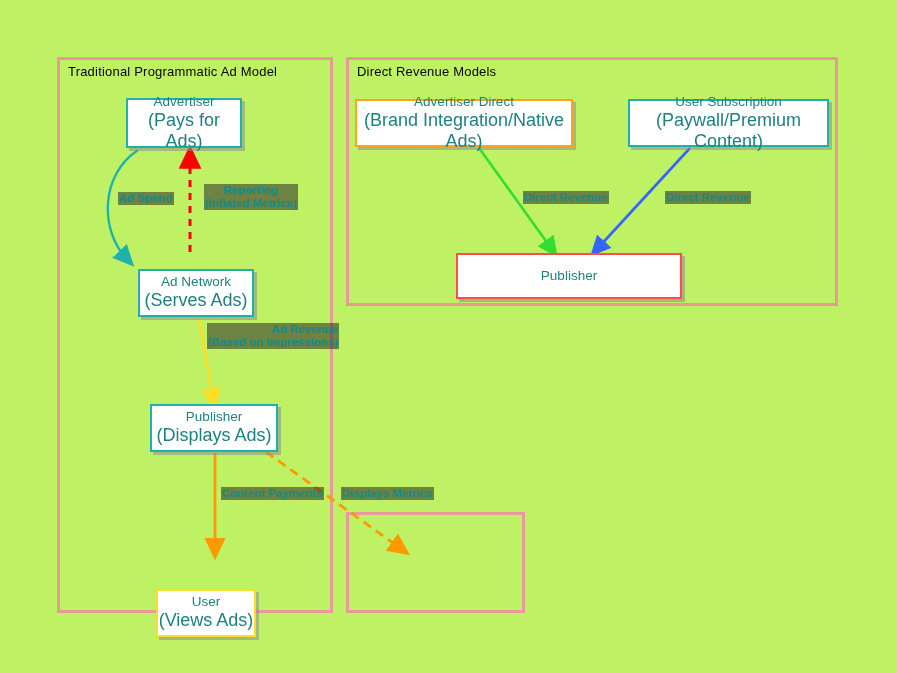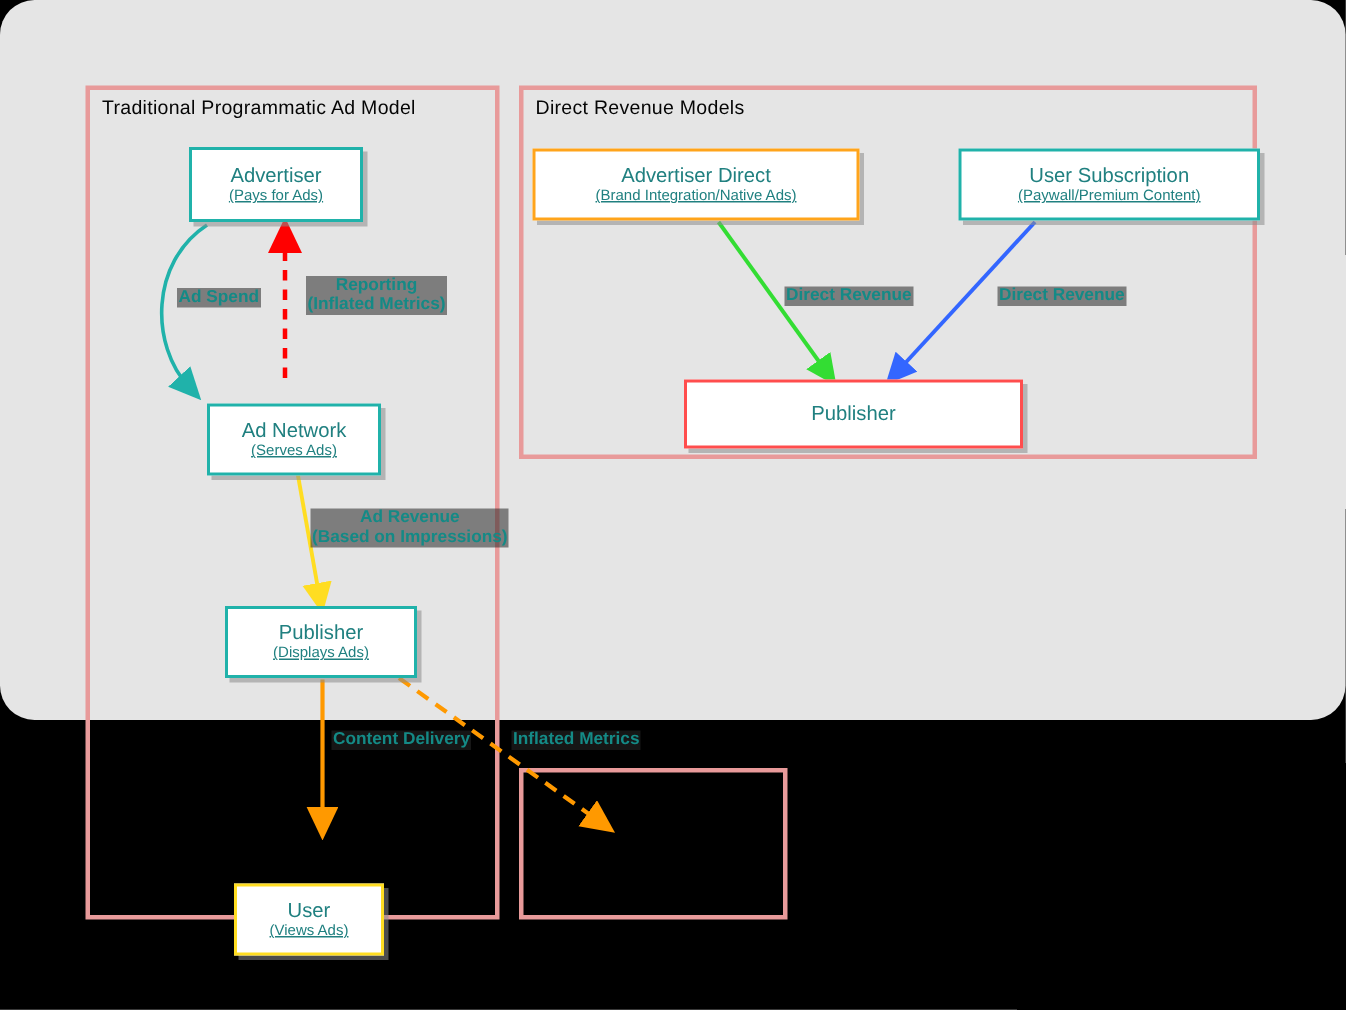--- a/index.html
+++ b/index.html
@@ -10,23 +10,22 @@
   }
   body {
     width: 897px; height: 673px;
     position: relative;
     overflow: hidden;
     font-family: "Liberation Sans", sans-serif;
   }
   #canvas {
     position: absolute;
     left: 0; top: 0;
-    width: 897px; height: 480px;
-    background: #e5e5e5;
-    border-radius: 23px;
+    width: 897px; height: 673px;
+    background: #bef264;
   }
   
   .panel {
     position: absolute;
     border: 3px solid #e89a9a;
     background: transparent;
   }
   #panel-left   { left: 57px;  top: 57px;  width: 276px; height: 556px; }
   #panel-right  { left: 346px; top: 57px;  width: 492px; height: 249px; }
   #panel-bot    { left: 346px; top: 512px; width: 179px; height: 101px; }
@@ -48,33 +47,33 @@
     color: #208080;
     display: flex;
     flex-direction: column;
     align-items: center;
     justify-content: center;
     text-align: center;
     line-height: 1.18;
     font-size: 13.5px;
     box-shadow: 3px 3px 0 rgba(140,140,140,.55);
   }
-  .node .l2 { font-size: 10px; text-decoration: underline; }
+  .node .l2 { font-size: 18px; }
   .node.orange { border-color: #ffa41b; }
   .node.yellow { border-color: #ffdd22; }
   .node.red    { border-color: #ff4d4d; }
   .node.teal   { border-color: #20b2aa; }
 
   #n-advertiser   { left: 126px; top: 98px;  width: 116px; height: 50px; }
   #n-adnetwork    { left: 138px; top: 253px; width: 116px; height: 48px; margin-top: 16px; }
   #n-publisher-l  { left: 150px; top: 404px; width: 128px; height: 48px; }
   #n-user         { left: 156px; top: 554px; width: 100px; height: 48px; margin-top: 35px; }
   #n-bot          { left: 355px; top: 554px; width: 150px; height: 48px; }
   #n-adv-direct   { left: 355px; top: 99px;  width: 218px; height: 48px; }
-  #n-user-sub     { left: 628px; top: 99px;  width: 201px; height: 48px; margin-left: 11px; }
+  #n-user-sub     { left: 628px; top: 99px;  width: 201px; height: 48px; }
   #n-publisher-r  { left: 456px; top: 253px; width: 226px; height: 46px; }
 
   
   #arrows {
     position: absolute; left: 0; top: 0;
     width: 897px; height: 673px;
     pointer-events: none;
   }
 
   
@@ -84,21 +83,21 @@
     font-size: 11.5px;
     font-weight: bold;
     white-space: nowrap;
     background: rgba(40,40,40,.55);
     padding: 0 1px;
     line-height: 1.12;
     text-align: center;
   }
   #lbl-adspend    { left: 118px; top: 192px; }
   #lbl-reporting  { left: 204px; top: 184px; }
-  #lbl-adrev      { left: 207px; top: 339px; }
+  #lbl-adrev      { left: 207px; top: 323px; text-align: right; }
   #lbl-content    { left: 221px; top: 487px; }
   #lbl-inflated   { left: 341px; top: 487px; }
   #lbl-dr1        { left: 523px; top: 191px; }
   #lbl-dr2        { left: 665px; top: 191px; }
 </style>
 </head>
 <body>
 
 <div id="canvas">
 
@@ -191,18 +190,18 @@
   <div class="edge-label" id="lbl-reporting">
     <div>Reporting</div>
     <div>(Inflated Metrics)</div>
   </div>
 
   <div class="edge-label" id="lbl-adrev">
     <div>Ad Revenue</div>
     <div>(Based on Impressions)</div>
   </div>
 
-  <div class="edge-label" id="lbl-content">Content Delivery</div>
-  <div class="edge-label" id="lbl-inflated">Inflated Metrics</div>
+  <div class="edge-label" id="lbl-content">Content Payments</div>
+  <div class="edge-label" id="lbl-inflated">Displays Metrics</div>
   <div class="edge-label" id="lbl-dr1">Direct Revenue</div>
   <div class="edge-label" id="lbl-dr2">Direct Revenue</div>
 
 </div>
 
 </body></html>

